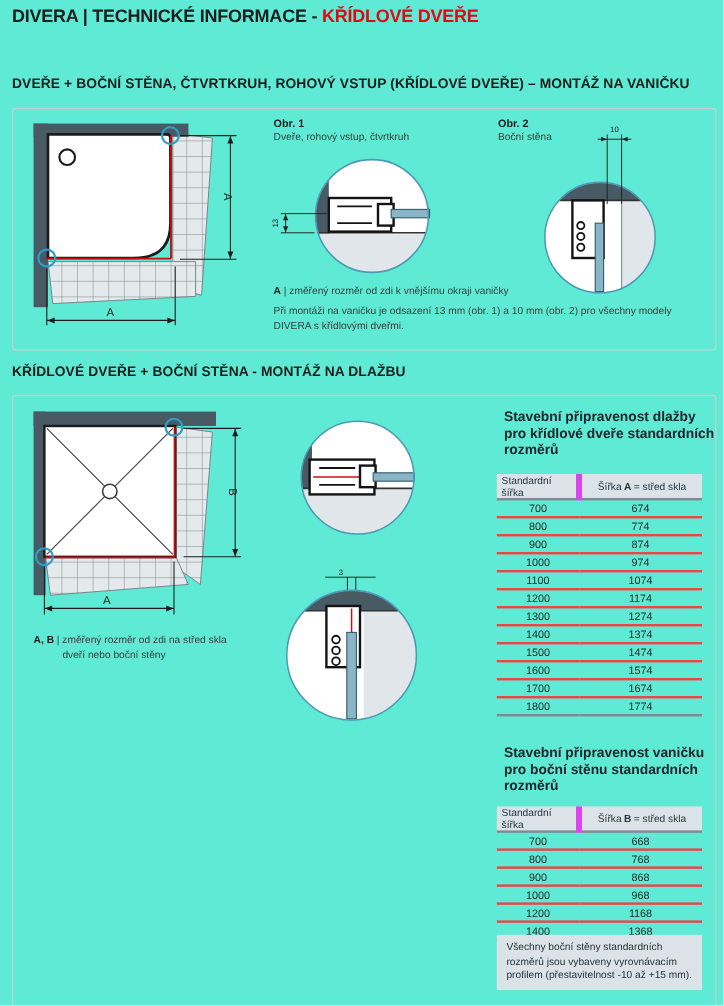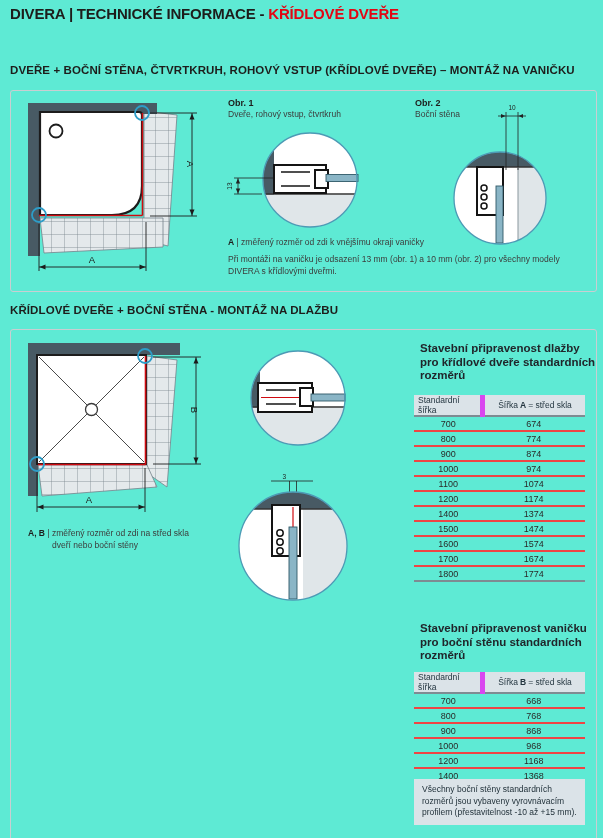--- a/index.html
+++ b/index.html
@@ -272,20 +272,24 @@
           </tr>
           <tr>
             <td>1100</td>
             <td>1074</td>
           </tr>
           <tr>
             <td>1200</td>
             <td>1174</td>
           </tr>
           <tr>
+            <td>1300</td>
+            <td>1274</td>
+          </tr>
+          <tr>
             <td>1400</td>
             <td>1374</td>
           </tr>
           <tr>
             <td>1500</td>
             <td>1474</td>
           </tr>
           <tr>
             <td>1600</td>
             <td>1574</td>

